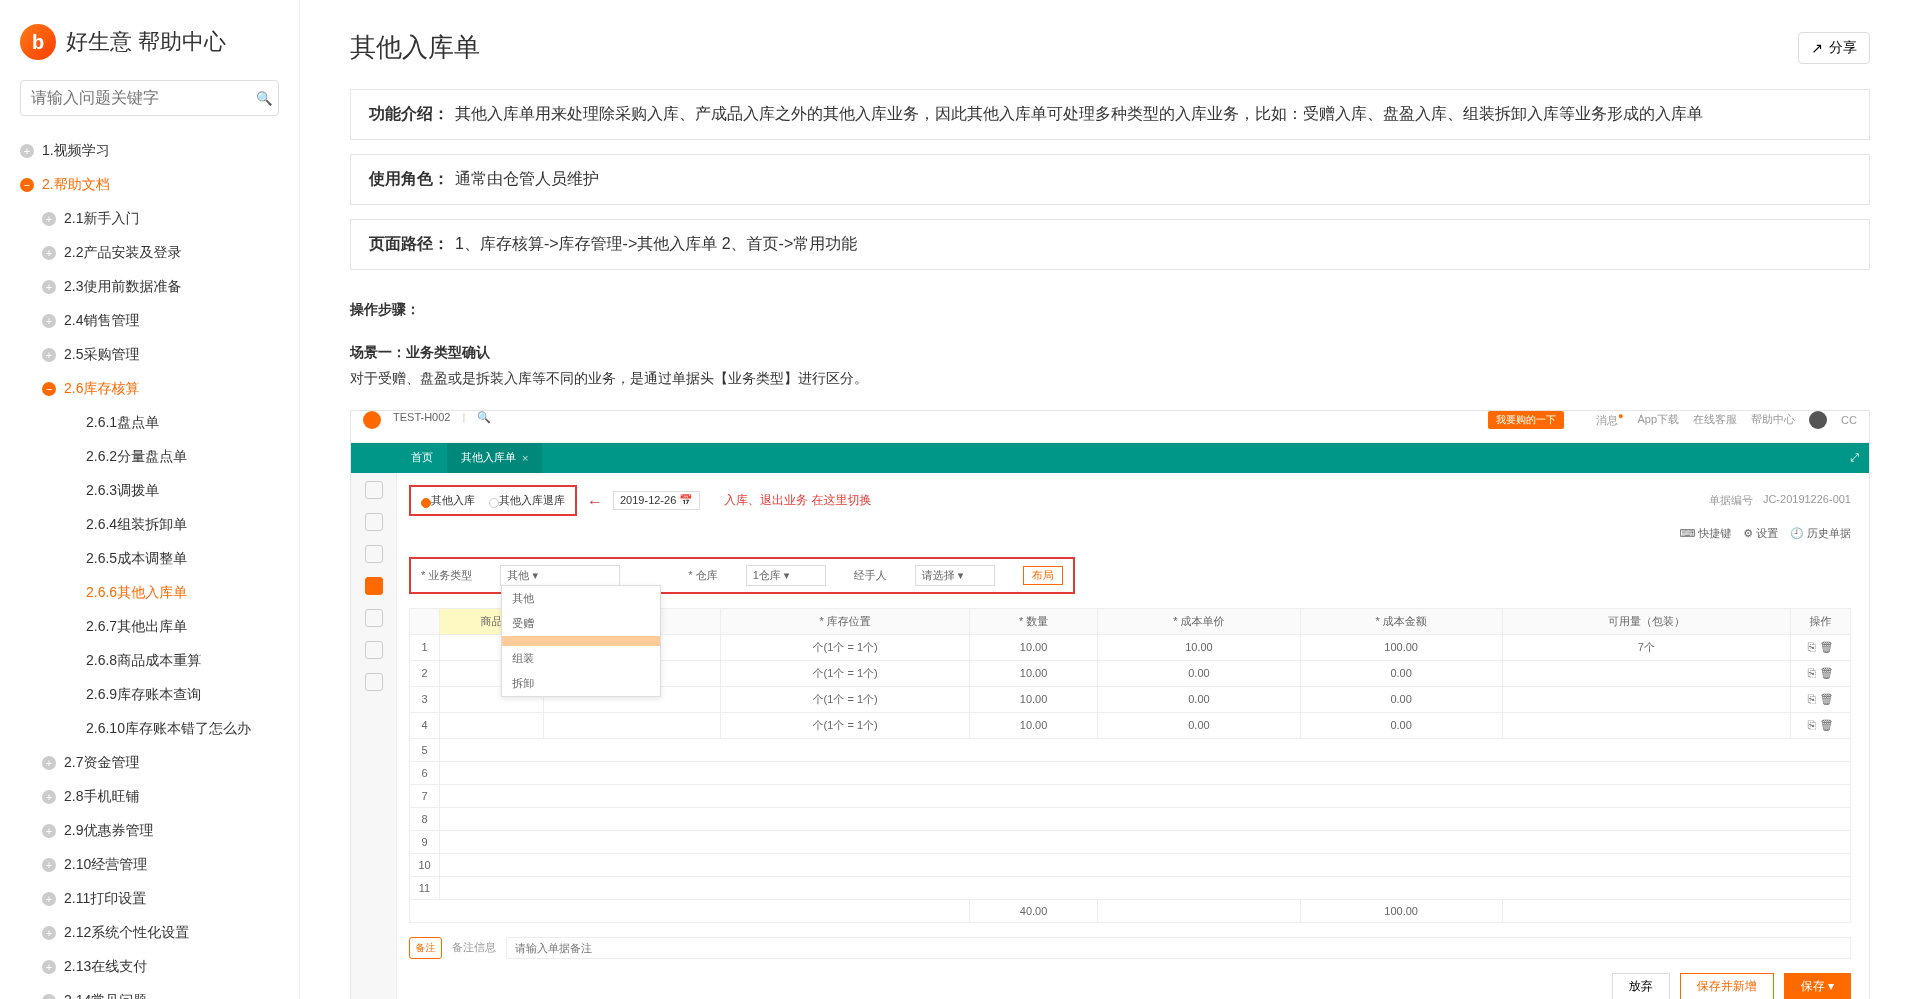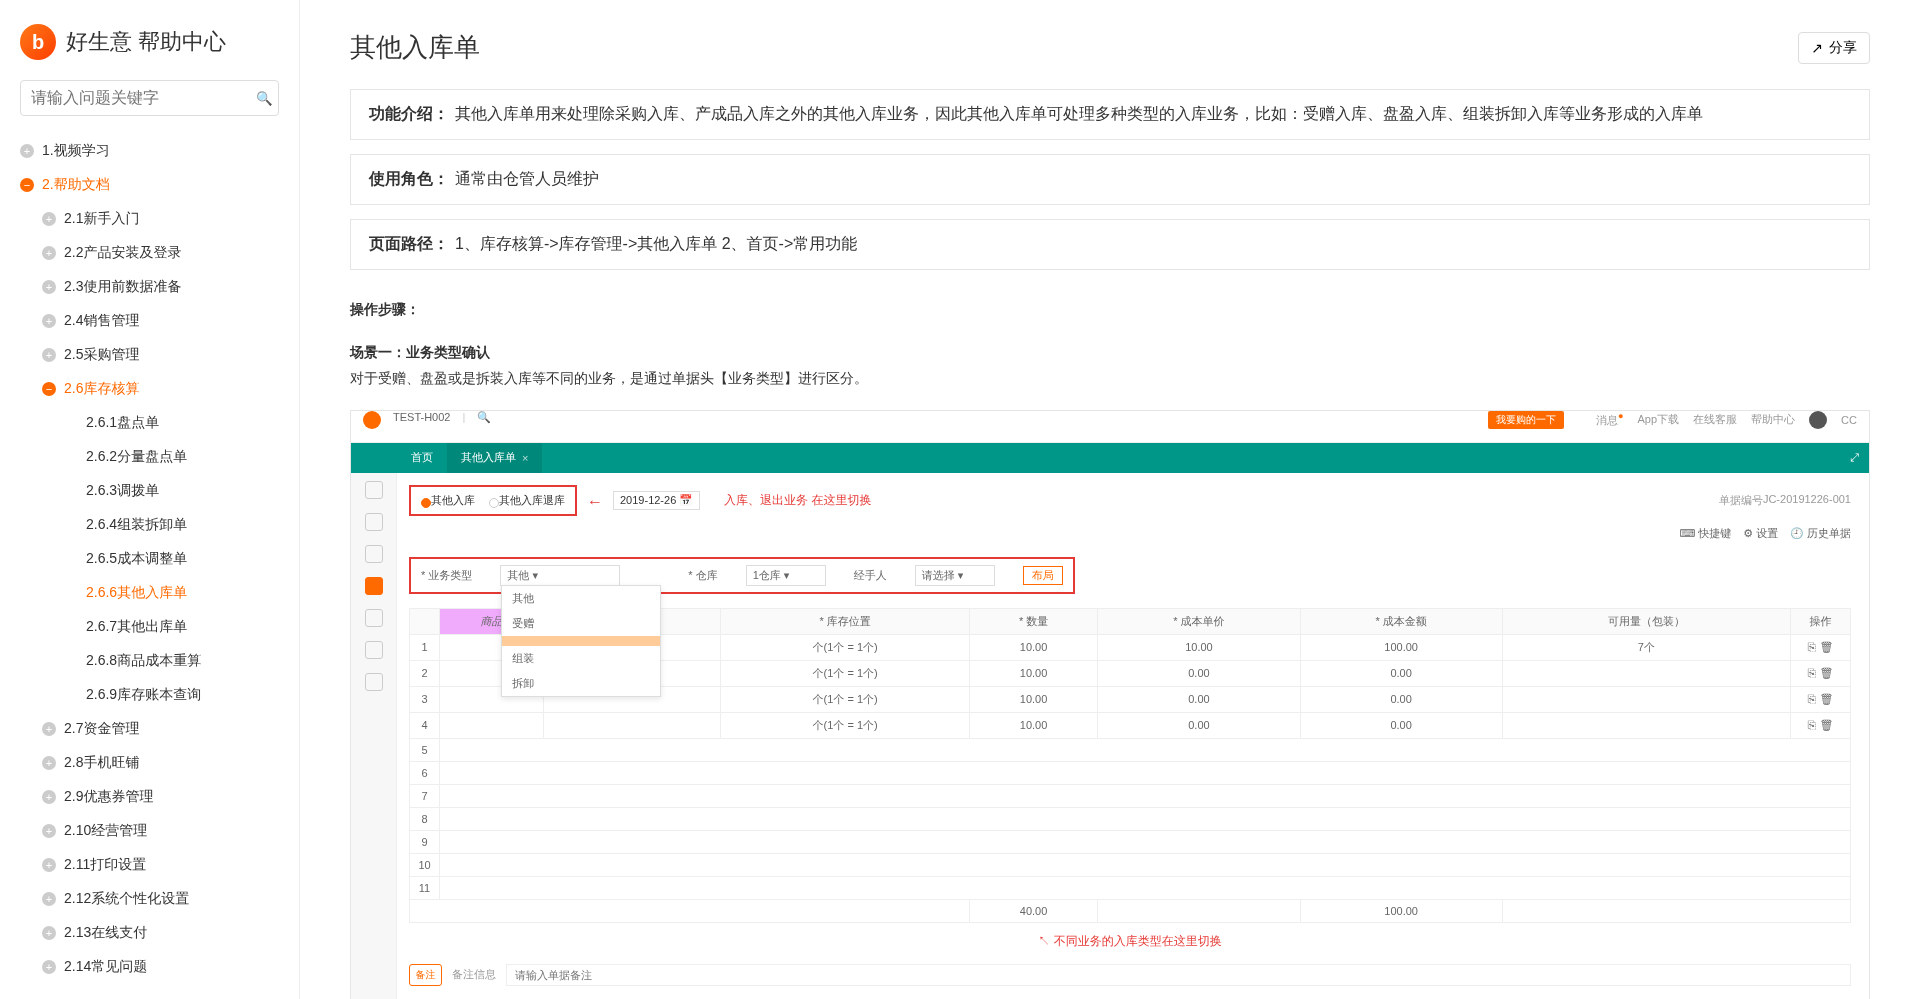--- a/index.html
+++ b/index.html
@@ -65,21 +65,21 @@
 .mi-table td{border:1px solid #eee;padding:5px 4px;text-align:center;color:#666;}
 .mi-table td.l{text-align:left;padding-left:10px;}
 .mi-footer{display:flex;justify-content:flex-end;gap:10px;padding:14px 0 4px;}
 .mi-btn{border:1px solid #ddd;background:#fff;padding:4px 16px;font-size:12px;}
 .mi-btn.or-o{border-color:#ff6a00;color:#ff6a00;}
 .mi-btn.or{background:#ff6a00;border-color:#ff6a00;color:#fff;}
 .mi-note{display:flex;align-items:center;gap:10px;margin-top:14px;font-size:11px;color:#999;}
 .mi-note-ico{width:33px;height:22px;border:1px solid #ff6a00;color:#ff6a00;display:flex;align-items:center;justify-content:center;border-radius:3px;font-size:10px;}
 .mi-redline{color:#e53935;font-size:12px;text-align:center;margin:10px 0 4px;}
 .mi-totals td{font-weight:500;}
-.mi-rightlinks{margin-left:auto;display:flex;color:#999;justify-content:space-between;}
+.mi-rightlinks{margin-left:auto;display:flex;gap:10px;color:#999;justify-content:space-between;}
 .mi-container{position:relative;background:#fff;}
 </style>
 </head>
 <body>
 
 <div class="page">
   <aside class="sidebar">
     <div class="brand">
       <div class="brand-icon">b</div>
       <div class="brand-title">好生意 帮助中心</div>
@@ -125,20 +125,21 @@
         </div>
         <div class="nav-leaf">2.6.1盘点单</div>
         <div class="nav-leaf">2.6.2分量盘点单</div>
         <div class="nav-leaf">2.6.3调拨单</div>
         <div class="nav-leaf">2.6.4组装拆卸单</div>
         <div class="nav-leaf">2.6.5成本调整单</div>
         <div class="nav-leaf current">2.6.6其他入库单</div>
         <div class="nav-leaf">2.6.7其他出库单</div>
         <div class="nav-leaf">2.6.8商品成本重算</div>
         <div class="nav-leaf">2.6.9库存账本查询</div>
+        <div class="nav-leaf">2.6.10库存账本错了怎么办</div>
         <div class="nav-item nav-indent-1">
           <span class="exp-icon">+</span>
           <span class="nav-label">2.7资金管理</span>
         </div>
         <div class="nav-item nav-indent-1">
           <span class="exp-icon">+</span>
           <span class="nav-label">2.8手机旺铺</span>
         </div>
         <div class="nav-item nav-indent-1">
           <span class="exp-icon">+</span>
@@ -267,21 +268,21 @@
           <span class="mi-select" style="min-width:80px;"><span>1仓库</span> ▾</span>
           <span style="margin-left:auto;"><span>经手人</span></span>
           <span class="mi-select" style="min-width:80px;"><span>请选择</span> ▾</span>
           <span style="border:1px solid #ff6a00;color:#ff6a00;padding:1px 8px;font-size:11px;">布局</span>
         </div>
 
         <table class="mi-table">
           <thead>
               <tr>
             <th style="width:30px;"></th>
-            <th style="background:#f0abfc;font-style:italic;">商品</th>
+            <th style="background:#fef9c3;">商品</th>
             <th>规格型号</th>
             <th>* <span>库存位置</span></th>
             <th>* <span>数量</span></th>
             <th>* <span>成本单价</span></th>
             <th>* <span>成本金额</span></th>
             <th>可用量（包装）</th>
             <th style="width:60px;">操作</th>
           </tr>
             </thead>
           <tbody id="mock-rows">
@@ -361,21 +362,20 @@
               </tr>
             <tr class="mi-totals">
                 <td colspan="4"></td>
                 <td>40.00</td>
                 <td></td>
                 <td>100.00</td>
                 <td colspan="2"></td>
               </tr>
           </tbody>
         </table>
-        <div class="mi-redline">↖ <span>不同业务的入库类型在这里切换</span></div>
 
         <div class="mi-note">
           <div class="mi-note-ico">备注</div>
           <span>备注信息</span>
           <input style="flex: 1 1 0%; border: 1px solid rgb(238, 238, 238); padding: 4px 8px; font-size: 11px;" placeholder="请输入单据备注">
         </div>
         <div class="mi-footer">
           <button class="mi-btn">放弃</button>
           <button class="mi-btn or-o">保存并新增</button>
           <button class="mi-btn or"><span>保存</span> ▾</button>

